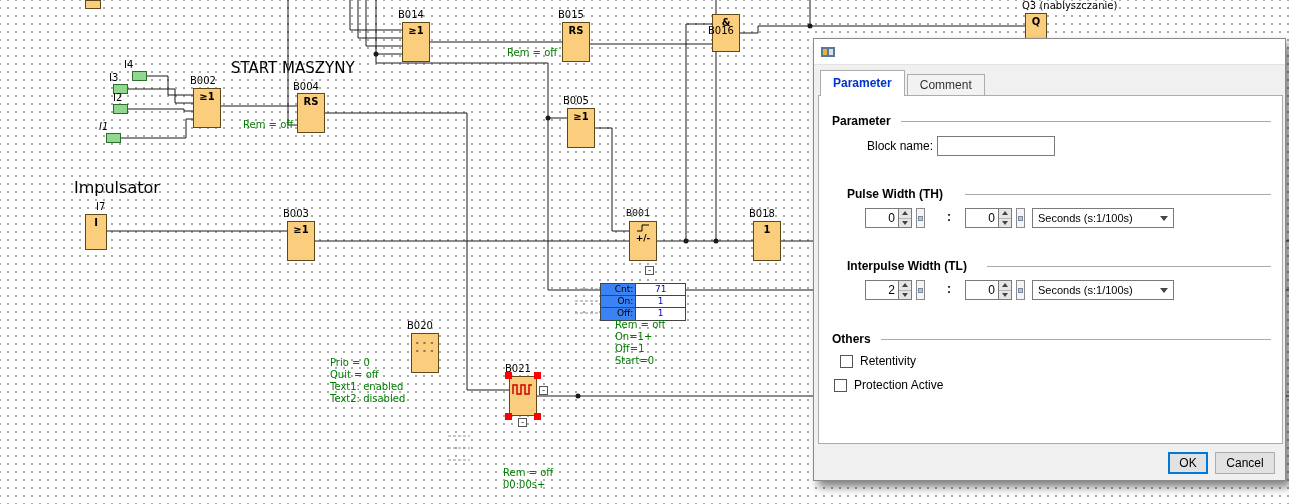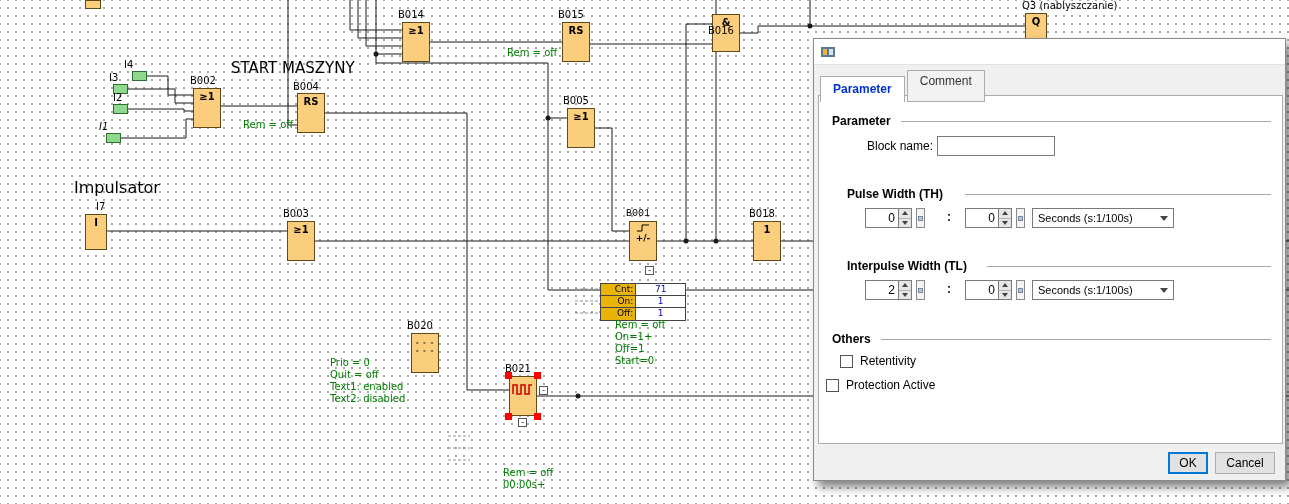--- a/index.html
+++ b/index.html
@@ -17,34 +17,34 @@
   .blk-name{position:absolute;font-size:10px;color:#000;z-index:3;white-space:nowrap}
   .cnt-sym{text-align:center;font-size:9px;font-weight:bold;margin-top:2px;line-height:9px}
   .dash-sym{font-size:7px;line-height:8px;margin-top:5px;color:#222;font-weight:bold;letter-spacing:1px;text-align:center}
   .note{position:absolute;line-height:12px;z-index:3;white-space:pre}
   .note.green{color:#007d00}
   .note.black{color:#000}
   .gin{position:absolute;width:15px;height:10px;background:#8fd98f;border:1px solid #2f6e2f;z-index:2}
   .ptable{position:absolute;z-index:3;background:#fff;border:1px solid #444;font-size:9px}
   .prow{display:flex;border-bottom:1px solid #444;height:12px;line-height:11px}
   .prow:last-child{border-bottom:none}
-  .pkey{width:42%;text-align:right;padding-right:2px;color:#000;border-right:1px solid #444;background:#eab308}
+  .pkey{width:42%;text-align:right;padding-right:2px;color:#000;border-right:1px solid #444;background:#3b82f6}
   .pval{flex:1;color:#0000cd;text-align:center;background:#fff}
   .handle{position:absolute;width:7px;height:7px;background:#f00;z-index:4}
   .collapse{position:absolute;width:9px;height:9px;background:#fff;border:1px solid #555;z-index:4;
     font-size:9px;line-height:6px;text-align:center;color:#333}
   
   #dialog{position:absolute;left:813px;top:38px;width:473px;height:443px;background:#f0f0f0;
     border:1px solid #8a8a8a;box-shadow:5px 6px 9px rgba(0,0,0,.5);z-index:10;
     font-family:"Liberation Sans",sans-serif;font-size:12px;color:#000}
   .titlebar{height:26px;background:#fff;display:flex;align-items:center;padding-left:6px;gap:6px;border-bottom:1px solid #e2e2e2}
   .title{font-size:12px;color:#000;white-space:nowrap}
   .tabs{position:absolute;left:6px;top:31px;display:flex;align-items:flex-end;z-index:3}
   .tab{border:1px solid #acacac;padding:0 12px;font-size:12px;background:#f2f2f2;color:#333;
-    height:32px;line-height:21px;margin-right:2px}
+    height:22px;line-height:21px;margin-right:2px}
   .tab.active{background:#fff;color:#0033cc;font-weight:bold;height:26px;line-height:25px;border-bottom:none}
   .panel{position:absolute;left:4px;top:56px;width:465px;height:349px;background:#fff;border:1px solid #acacac}
   .gtitle{position:absolute;font-weight:bold;font-size:12px;white-space:nowrap}
   .gline{position:absolute;height:1px;background:#a9a9a9}
   .bn-label{position:absolute;font-size:12px;width:110px;text-align:right}
   .tinput{position:absolute;border:1px solid #7a7a7a;background:#fff;height:20px;width:118px;font-size:12px;padding:0 3px;font-family:"Liberation Sans",sans-serif}
   .prow-ctl{position:absolute;left:0;width:100%;height:20px}
   .spin{position:absolute;height:20px;width:47px;display:flex;top:0}
   .spin-num{width:34px;height:20px;border:1px solid #7a7a7a;background:#fff;text-align:right;padding:2px 3px 0 0;font-size:12px}
   .spin-btns{width:13px;height:20px;display:flex;flex-direction:column;border:1px solid #7a7a7a;border-left:none;background:#e6e6e6}
@@ -315,21 +315,21 @@
         <i class="combo-arrow"></i>
       </div>
     </div>
 
     <div class="gtitle" style="left:13px;top:236px">Others</div>
     <div class="gline" style="left:62px;top:243px;width:390px"></div>
     <div class="cbrow" style="left:21px;top:258px">
       <div class="cbox"></div>
       <span class="cblabel">Retentivity</span>
     </div>
-    <div class="cbrow" style="left:7px;top:282px">
+    <div class="cbrow" style="left:15px;top:282px">
       <div class="cbox"></div>
       <span class="cblabel">Protection Active</span>
     </div>
   </div>
 
   <div class="btn default" style="left:354px;width:40px">OK</div>
   <div class="btn" style="left:401px;width:60px">Cancel</div>
 </div>
 
 </body></html>

